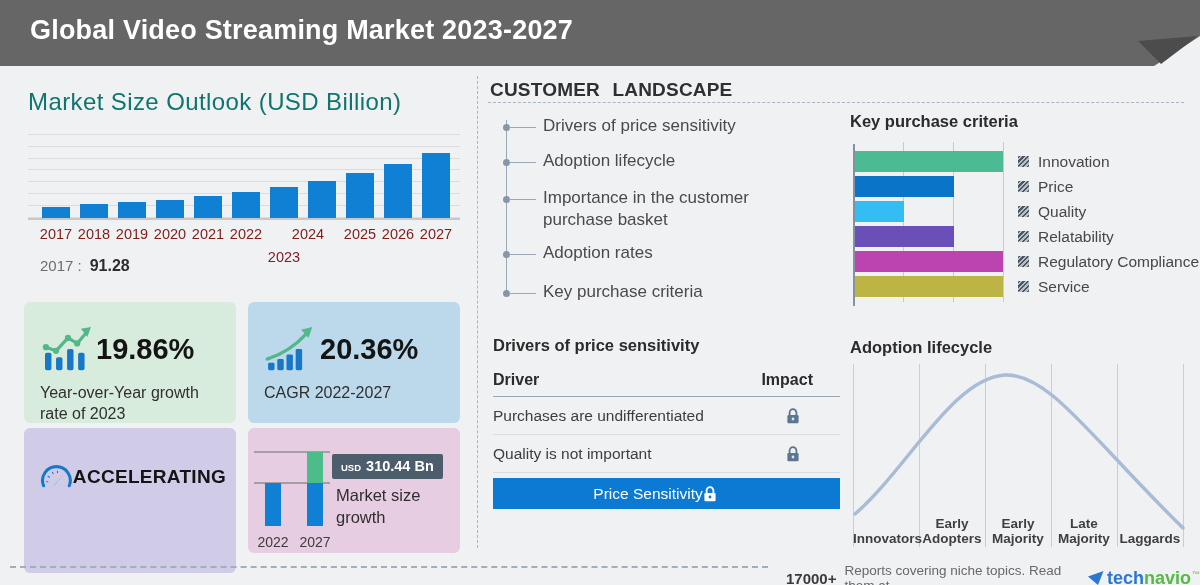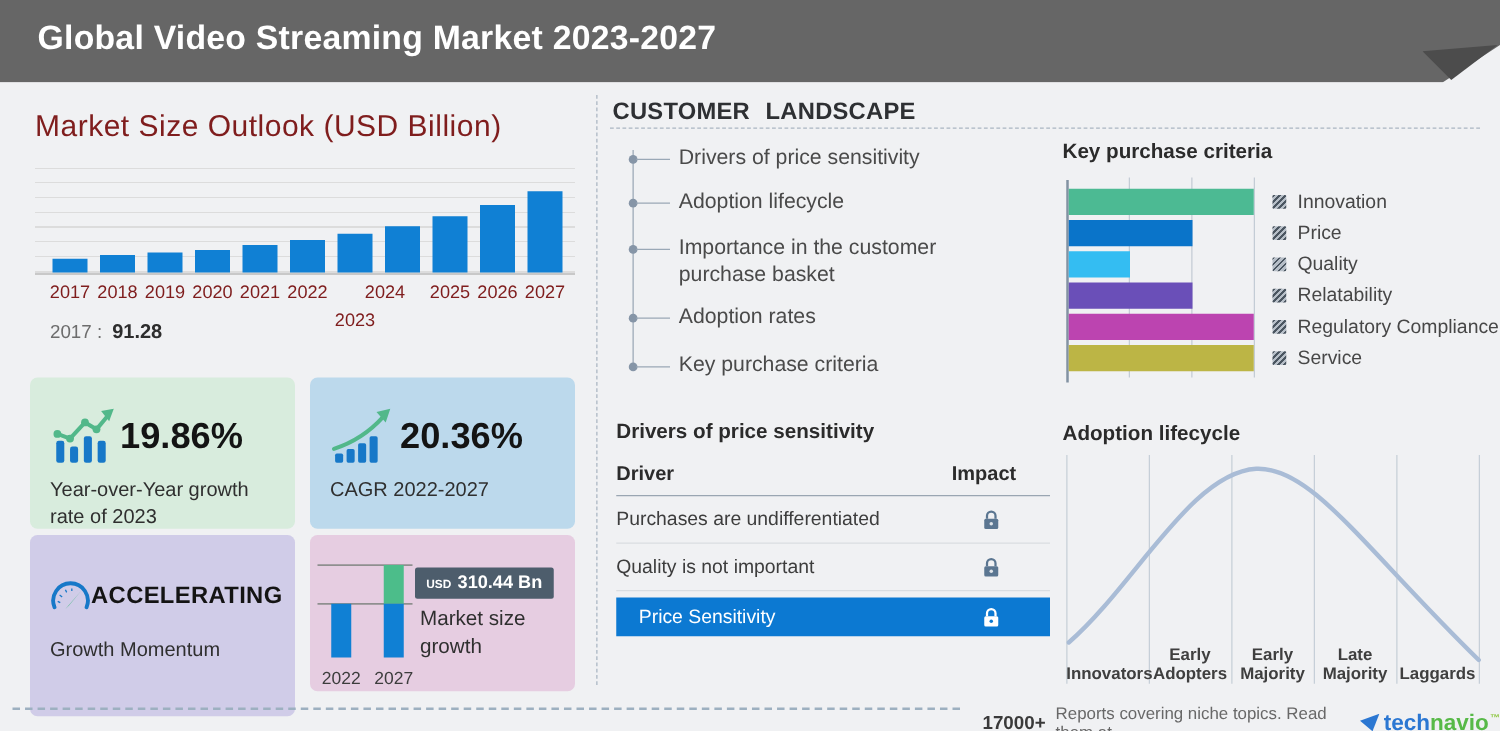--- a/index.html
+++ b/index.html
@@ -5,21 +5,21 @@
   html,body{margin:0;padding:0;background:#e4e6e8;}
   #page{position:relative;width:1200px;height:585px;background:#f0f1f3;overflow:hidden;
         font-family:"Liberation Sans",sans-serif;-webkit-font-smoothing:antialiased;}
   
   .hdr{position:absolute;left:0;top:0;width:1200px;height:66px;background:#666666;
        clip-path:polygon(0 0,1200px 0,1200px 36px,1154px 66px,0 66px);}
   .hdr-title{position:absolute;left:30px;top:15px;color:#ffffff;font-size:27px;font-weight:700;letter-spacing:.2px;}
   .hdr-fold{position:absolute;left:1136px;top:34px;width:64px;height:32px;background:#4c4c4c;
             clip-path:polygon(2px 7px,62px 2px,25px 30px);}
   
-  .ltitle{position:absolute;left:28px;top:88px;font-size:24px;color:#7f1d1d;letter-spacing:.4px;}
+  .ltitle{position:absolute;left:28px;top:88px;font-size:24px;color:#0f766e;letter-spacing:.4px;}
   .subtitle{position:absolute;font-size:16.5px;font-weight:700;color:#2b2b2b;}
   
   .mchart{position:absolute;left:28px;top:134px;width:432px;height:84px;border-bottom:2px solid #c8c8c8;
           background:repeating-linear-gradient(to bottom,#dcdcdc 0 1px,transparent 1px 11.8px);}
   .mbar{position:absolute;bottom:0;width:28px;}
   .mxlabels{position:absolute;left:28px;top:226px;width:432px;height:18px;}
   .mxl{position:absolute;top:0;width:38px;text-align:center;font-size:14.5px;color:#7f1d1d;}
   .mnote{position:absolute;left:40px;top:257px;font-size:15px;color:#6d6d6d;}
   .mnote b{font-size:16px;color:#2d2d2d;margin-left:8px;}
   
@@ -46,21 +46,21 @@
   .lsdot{position:absolute;left:-1px;width:7px;height:7px;border-radius:50%;background:#8695a7;}
   .lscon{position:absolute;left:5px;width:27px;border-top:1px solid #9aa8b6;}
   .lstext{position:absolute;left:39px;width:262px;font-size:17px;color:#4a4a4a;line-height:22px;}
   
   .dtable{position:absolute;left:493px;top:336px;width:347px;}
   .dtitle{font-size:16.5px;font-weight:700;color:#2b2b2b;}
   .dhead{margin-top:16px;display:flex;justify-content:space-between;padding:0 27px 7px 0;
          border-bottom:1px solid #9aa6b2;font-size:16px;font-weight:700;color:#2b2b2b;}
   .drow{display:flex;align-items:center;justify-content:space-between;height:37px;
         border-bottom:1px solid #d9dde1;font-size:15.5px;color:#3d3d3d;padding-right:40px;}
-  .drow.highlight{background:#0c79d2;color:#ffffff;height:31px;border-bottom:none;margin-top:5px;padding-left:18px;}
+  .drow.highlight{background:#0c79d2;color:#ffffff;height:31px;border-bottom:none;margin-top:5px;padding-left:18px;justify-content:center;}
   .lock{display:inline-flex;width:15px;justify-content:center;}
   
   .kpc{position:absolute;left:853px;top:140px;width:332px;height:170px;}
   .kaxis{position:absolute;left:0;top:4px;height:162px;border-left:2px solid #8292a3;}
   .kgrid{position:absolute;top:2px;height:160px;border-left:1px solid #c3ccd5;}
   .kbar{position:absolute;left:2px;height:21px;}
   .klrow{position:absolute;left:165px;display:flex;align-items:center;gap:9px;height:21px;
          font-size:15.5px;color:#474747;white-space:nowrap;}
   .khatch{width:11px;height:11px;flex:none;border-radius:1px;
           background:repeating-linear-gradient(135deg,#4b5661 0 1.6px,#b6bec7 1.6px 3.4px);}
@@ -165,21 +165,20 @@
             <line x1="15" y1="20" x2="19" y2="23"></line>
           <line x1="24" y1="12" x2="26" y2="16"></line>
             <line x1="34" y1="10" x2="34" y2="14"></line>
           <line x1="44" y1="13" x2="42" y2="17"></line>
         </g>
         <line x1="47" y1="14" x2="36" y2="27" stroke="#d0cce8" stroke-width="9"></line>
         <polygon points="24,42 49,13 30,36" fill="#52b88a"></polygon>
       </svg>
       <div class="card-val small">ACCELERATING</div>
     </div>
-    <div class="card-label" style="padding-top:12px;">Growth Momentum</div>
   </div>
 
   <div class="card" style="left:248px;top:428px;height:125px;background:#e6cde1;">
     <div class="minichart">
       <svg width="84" height="86" viewBox="0 0 84 86">
         <line x1="2" y1="8" x2="78" y2="8" stroke="#8f8f8f" stroke-width="1.4"></line>
         <line x1="2" y1="39" x2="78" y2="39" stroke="#8f8f8f" stroke-width="1.4"></line>
         <rect x="13" y="39" width="16" height="43" fill="#1080d4"></rect>
         <rect x="55" y="8" width="16" height="31" fill="#4cbd8a"></rect>
         <rect x="55" y="39" width="16" height="43" fill="#1080d4"></rect>

